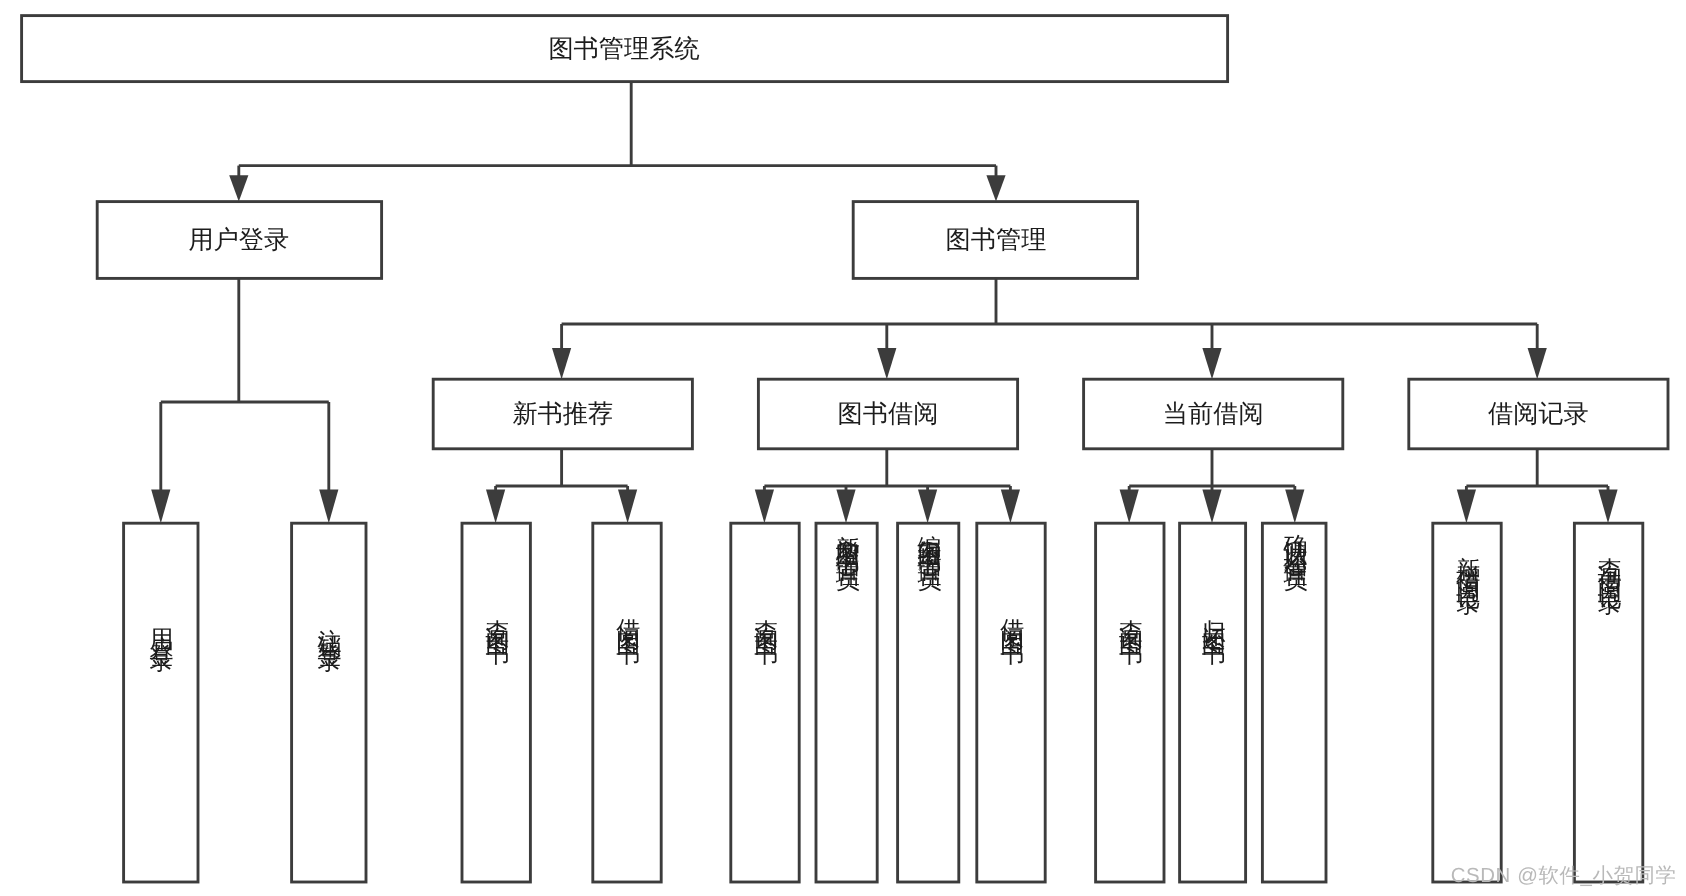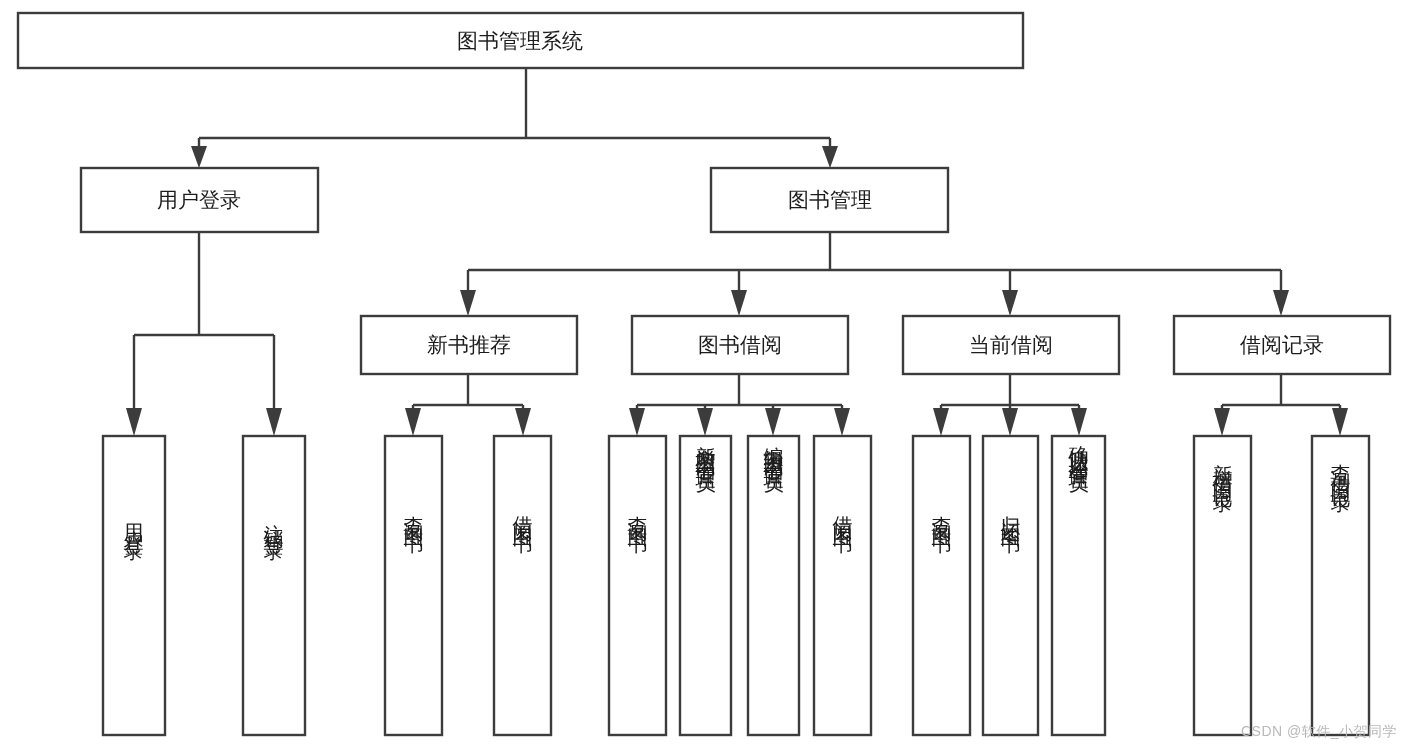--- a/index.html
+++ b/index.html
@@ -52,21 +52,21 @@
   }
   .arrow-head {
     fill: #3c3c3c;
     stroke: none;
   }
   .watermark {
     position: absolute;
     right: 8px;
     bottom: 6px;
     font-family: "Liberation Sans", "DejaVu Sans", sans-serif;
-    font-size: 14px;
+    font-size: 17px;
     color: #b9b9b9;
     letter-spacing: 0.5px;
     white-space: nowrap;
     pointer-events: none;
   }
 </style>
 </head>
 <body>
 
 <div id="diagram-root">

